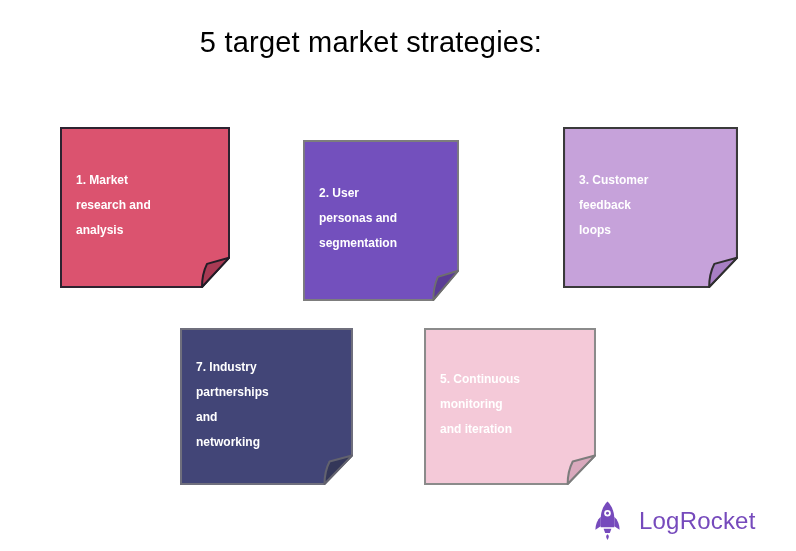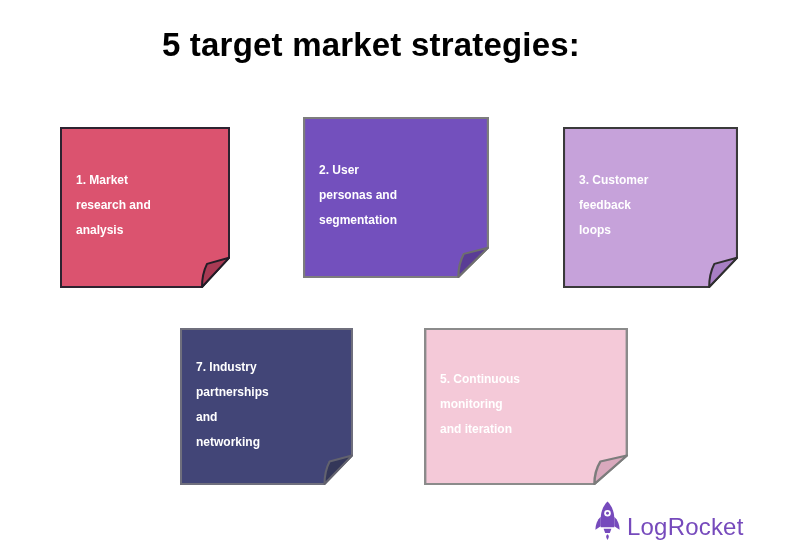--- a/index.html
+++ b/index.html
@@ -3,40 +3,40 @@
 <meta charset="utf-8">
 <style>
   html,body{margin:0;padding:0;}
   body{
     width:796px;height:551px;position:relative;overflow:hidden;
     background:#ffffff;
     font-family:"Liberation Sans", sans-serif;
   }
   .title{
     position:absolute;top:26px;left:0;width:742px;margin:0;
-    text-align:center;font-size:33px;font-weight:700;color:#000000;
+    text-align:center;font-size:29px;font-weight:400;color:#000000;
     letter-spacing:0.2px;
   }
   .note{position:absolute;}
   .note .shape{position:absolute;left:0;top:0;width:100%;height:100%;display:block;}
   .note-text{
     position:absolute;left:0;top:0;right:0;bottom:0;
     display:flex;align-items:center;
     padding:10px 8px 14px 16px;box-sizing:border-box;
     color:#ffffff;font-weight:700;font-size:12px;line-height:25px;
     white-space:pre-line;
   }
   .note-1{left:60px;top:127px;width:170px;height:161px;}
-  .note-2{left:303px;top:117px;width:186px;height:161px;text-decoration:underline;}
+  .note-2{left:303px;top:140px;width:156px;height:161px;text-decoration:underline;}
   .note-3{left:563px;top:127px;width:166px;height:161px;padding-left:9px;}
   .note-4{left:180px;top:328px;width:173px;height:157px;}
-  .note-5{left:424px;top:328px;width:204px;height:157px;}
+  .note-5{left:424px;top:328px;width:172px;height:157px;}
   .logo{
     position:absolute;left:592px;top:500px;
-    display:flex;align-items:flex-end;gap:4px;
+    display:flex;align-items:center;gap:16px;
   }
   .logo .rocket{width:31px;height:41px;display:block;}
   .logo-text{font-size:24px;font-weight:500;letter-spacing:0.2px;}
 </style>
 </head>
 <body>
 
 <div>
 
   <h1 class="title">5 target market strategies:</h1>

